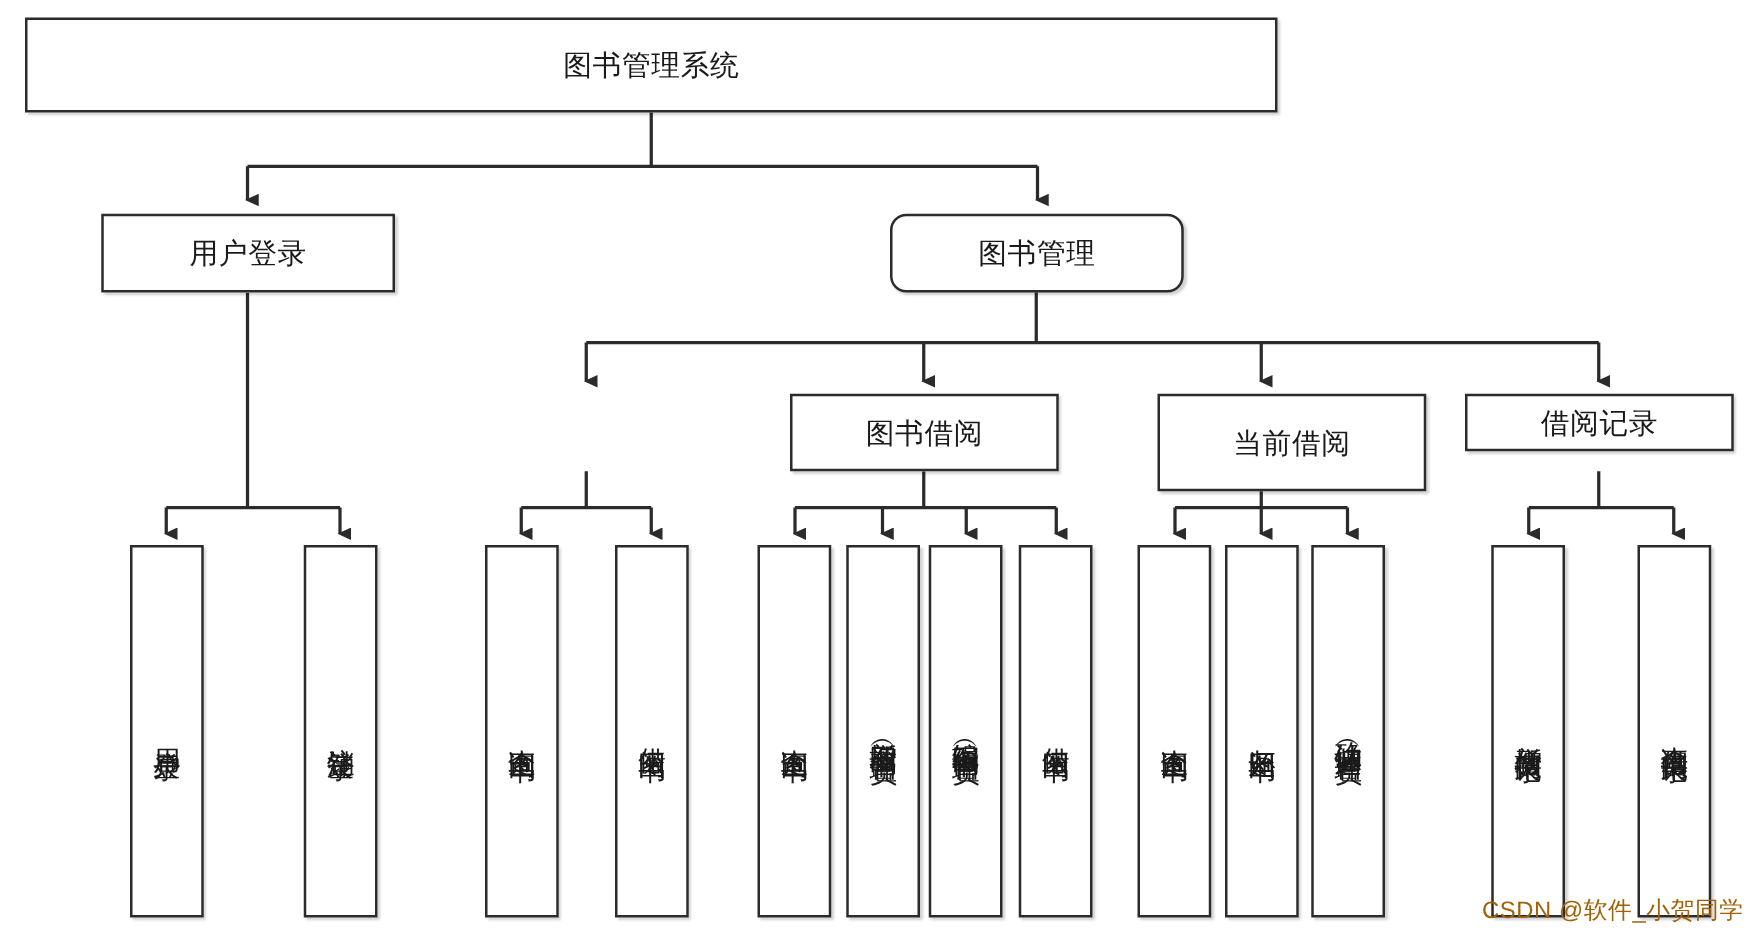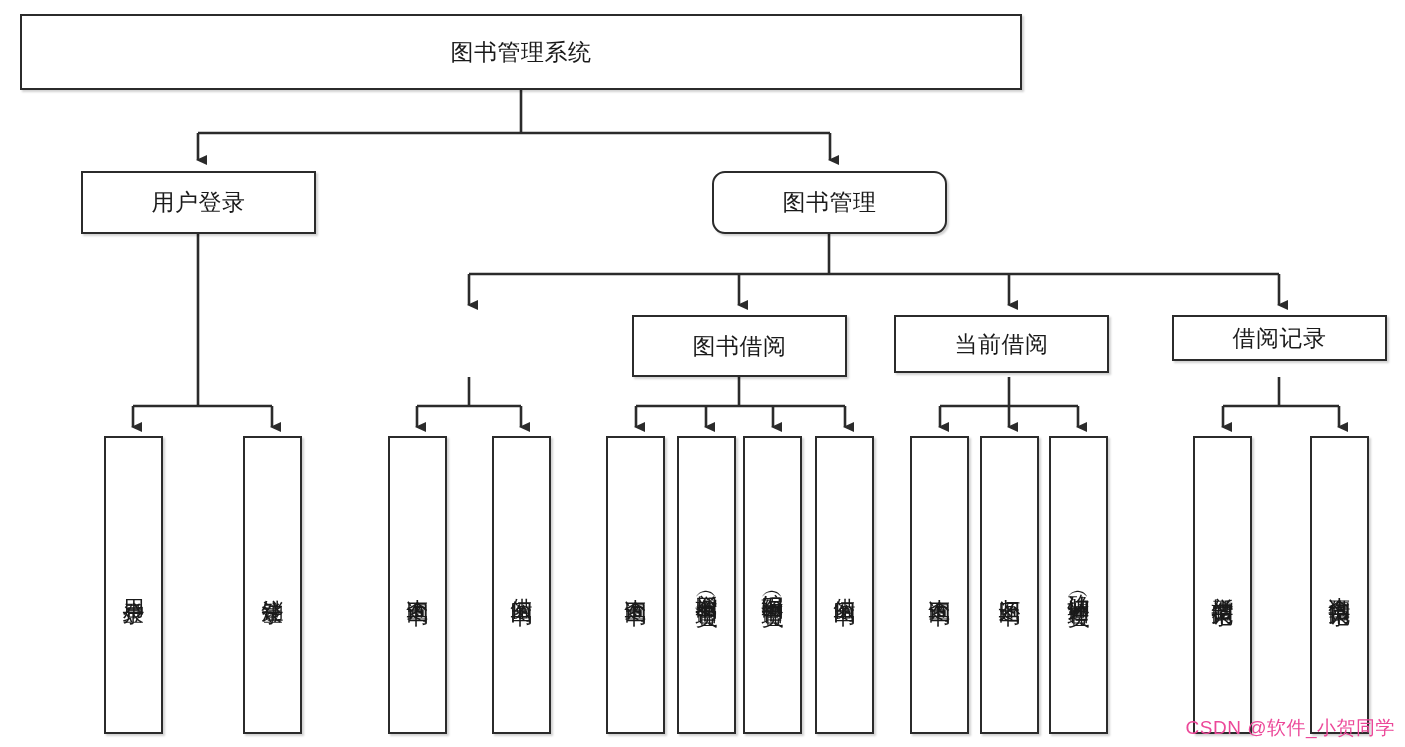--- a/index.html
+++ b/index.html
@@ -53,21 +53,21 @@
     font-size: 22px;
     line-height: 1.28;
     letter-spacing: 2px;
     white-space: normal;
     max-height: 260px;
   }
   #watermark {
     position: absolute;
     right: 10px;
     bottom: 6px;
-    color: #ec4899;
+    color: #a16207;
     font-size: 19px;
     letter-spacing: 0.5px;
     user-select: none;
   }
 </style>
 </head>
 <body>
 
 <div id="canvas">
 
@@ -128,21 +128,21 @@
   <div class="node" style="left:81px; top:171px; width:235px; height:63px;">
     <span class="label">用户登录</span>
   </div>
   <div class="node" style="left:712px; top:171px; width:235px; height:63px;border-radius:13px;">
     <span class="label">图书管理</span>
   </div>
 
   <div class="node" style="left:632px; top:315px; width:215px; height:62px;">
     <span class="label">图书借阅</span>
   </div>
-  <div class="node" style="left:894px; top:315px; width:215px; height:58px;">
+  <div class="node" style="left:926px; top:315px; width:215px; height:78px;">
     <span class="label">当前借阅</span>
   </div>
   <div class="node" style="left:1172px; top:315px; width:215px; height:46px;">
     <span class="label">借阅记录</span>
   </div>
 
   <div class="node leaf" style="left:104px; top:436px; width:59px; height:298px;">
     <span class="label">用户登录</span>
   </div>
   <div class="node leaf" style="left:243px; top:436px; width:59px; height:298px;">

